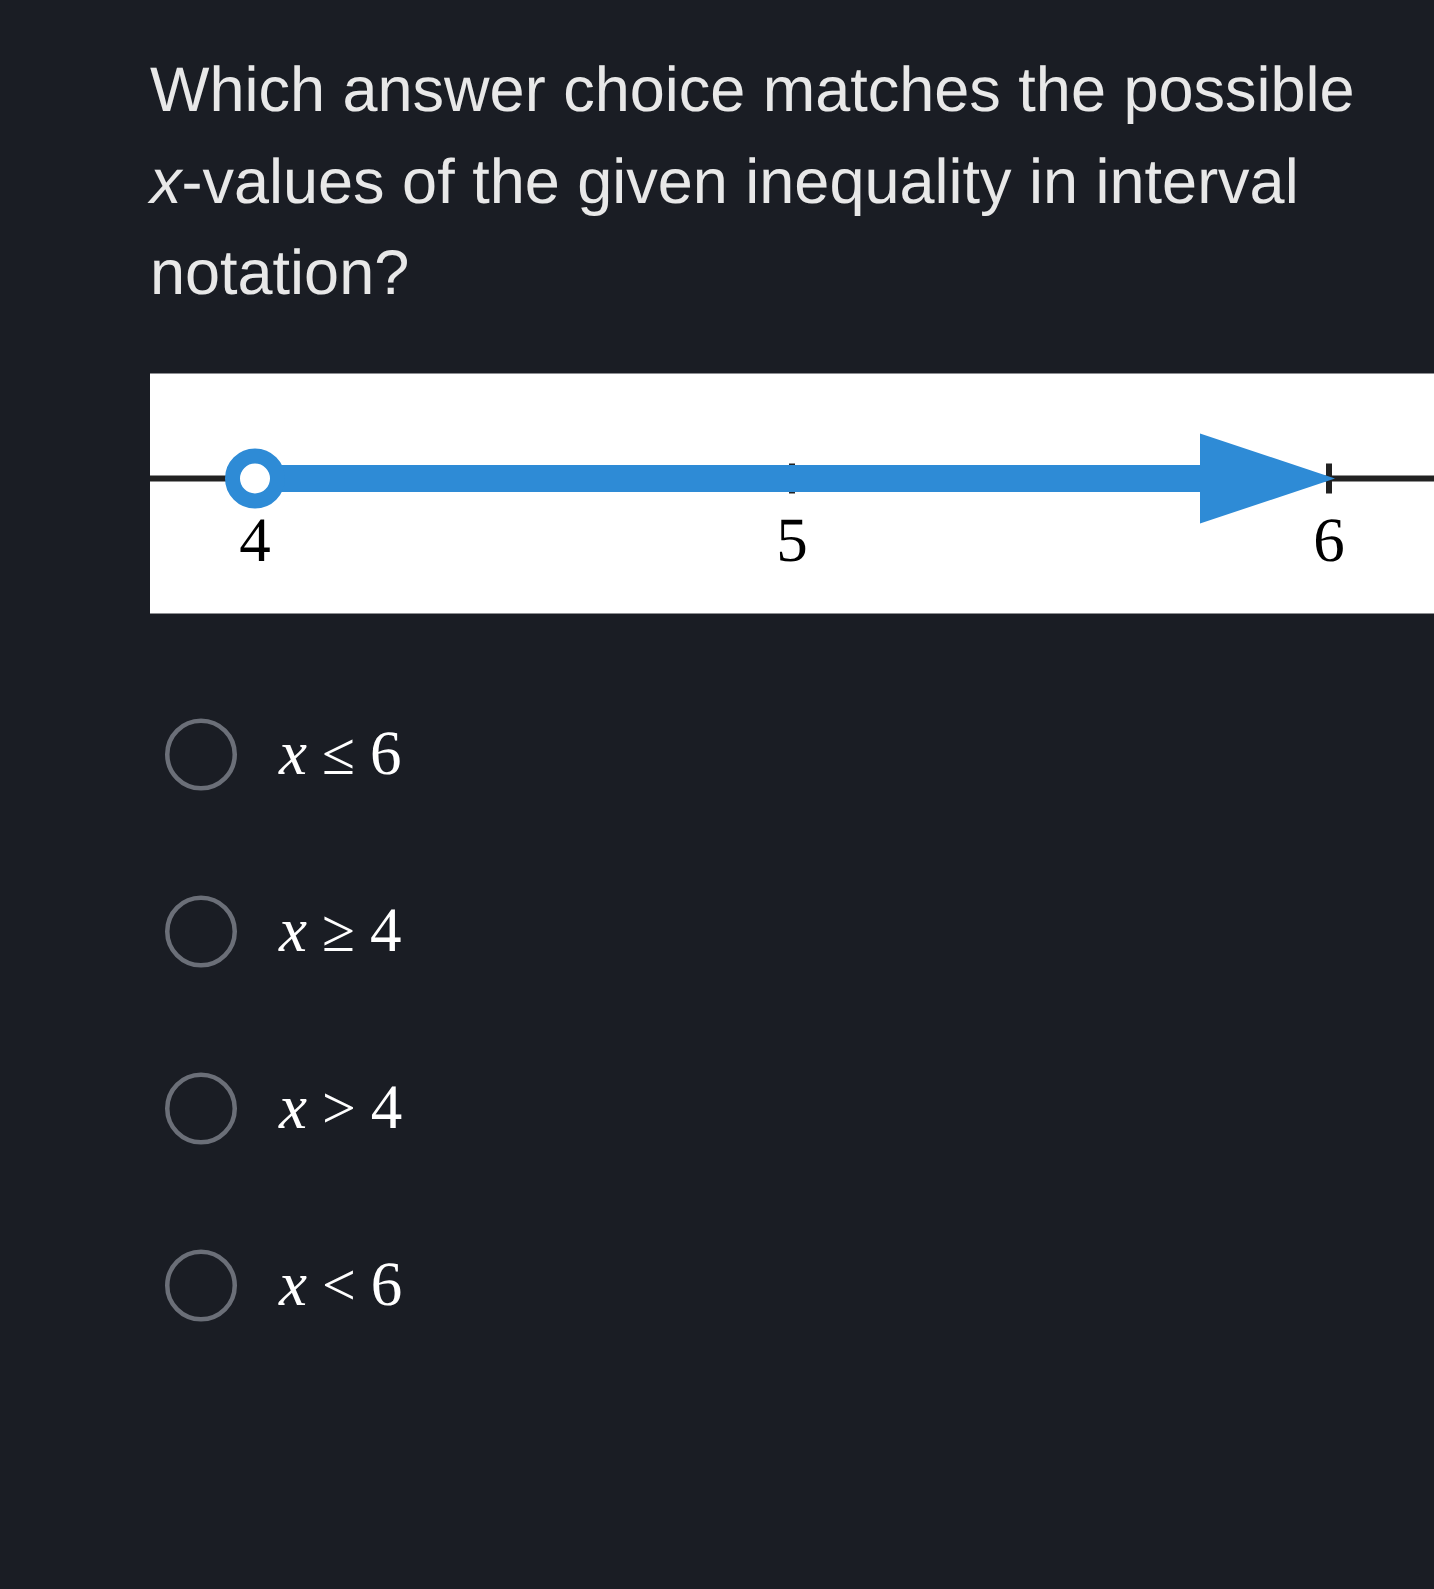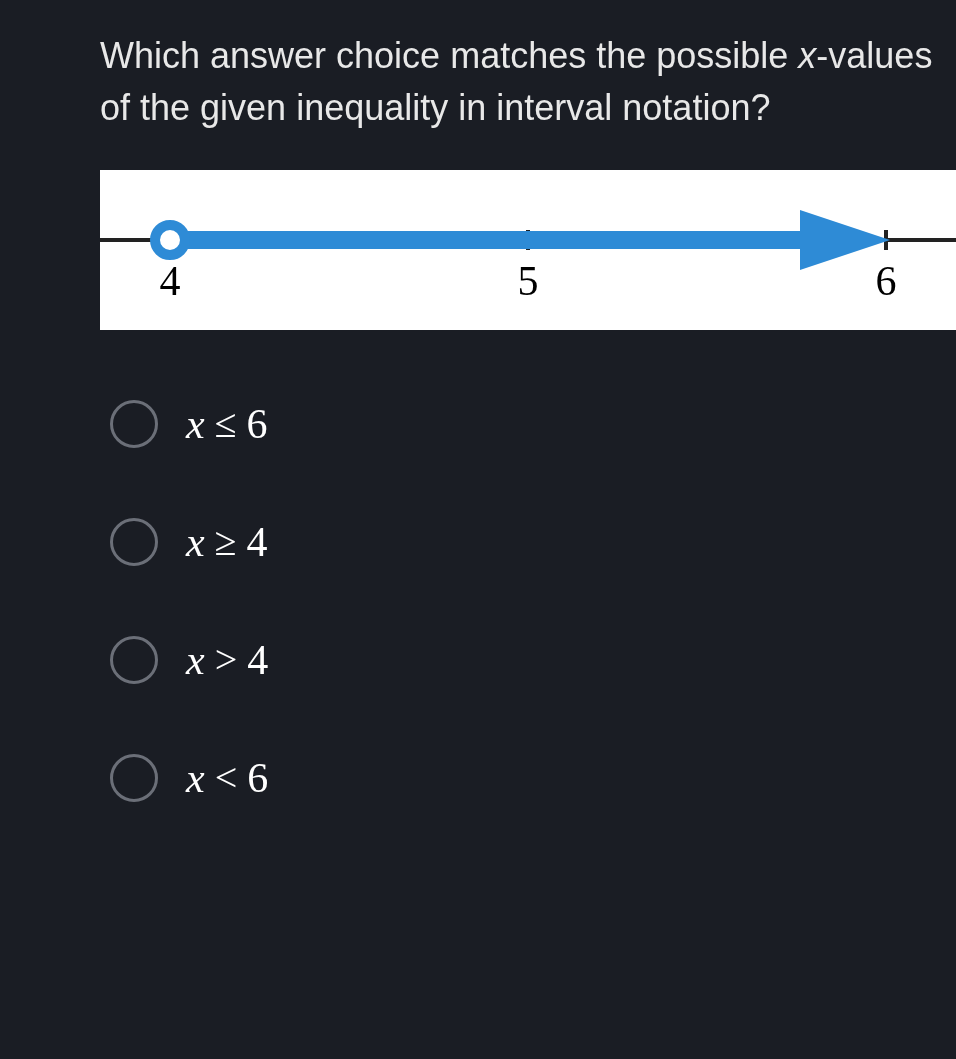--- a/index.html
+++ b/index.html
@@ -6,21 +6,21 @@
   body {
     background: #1a1d24;
     color: #e8e8e8;
     font-family: Arial, Helvetica, sans-serif;
     width: 956px;
     height: 1059px;
     padding: 30px 0 0 100px;
     overflow: hidden;
   }
   .question {
-    font-size: 36px;
+    font-size: 42px;
     line-height: 1.45;
     color: #e8e8e8;
     margin-bottom: 36px;
     padding-right: 20px;
   }
   .question .xvar { font-style: italic; }
   .numline-wrap {
     background: #ffffff;
     height: 160px;
     width: 856px;

